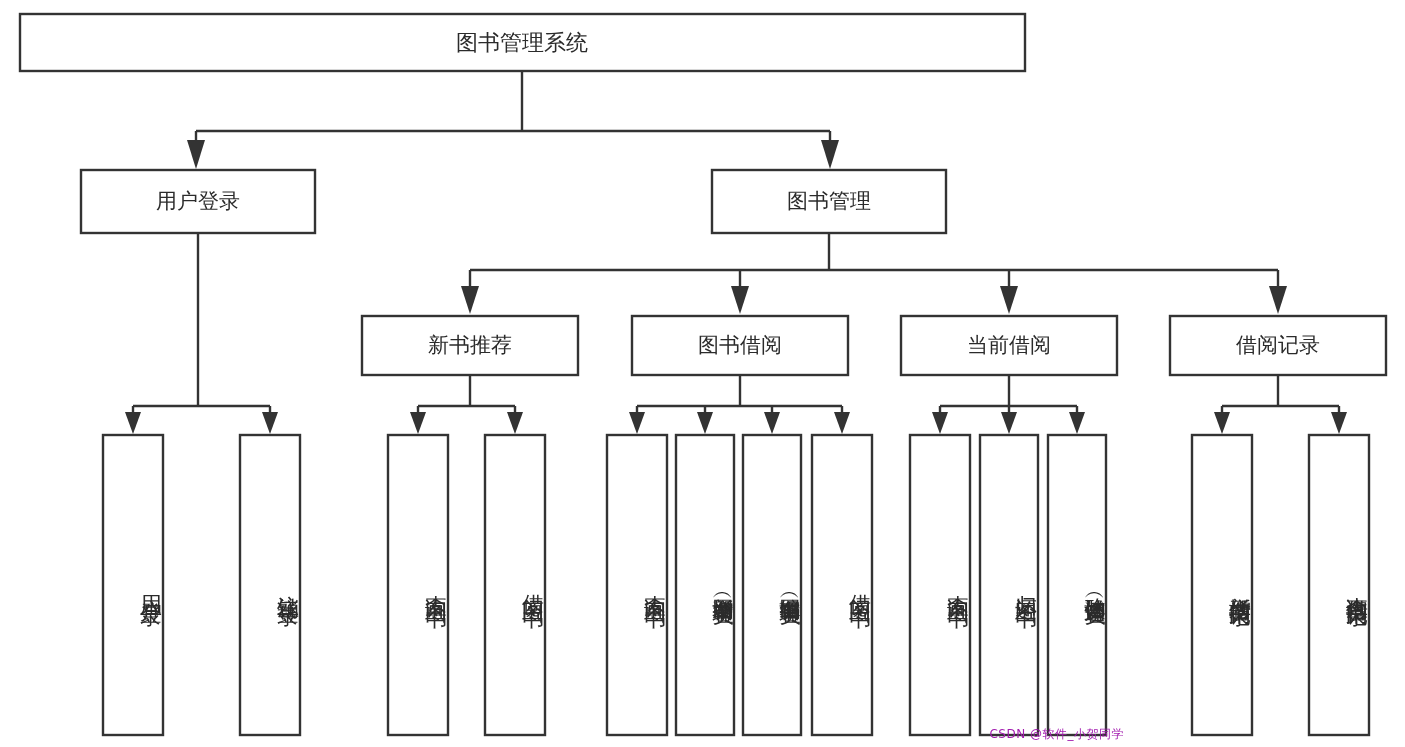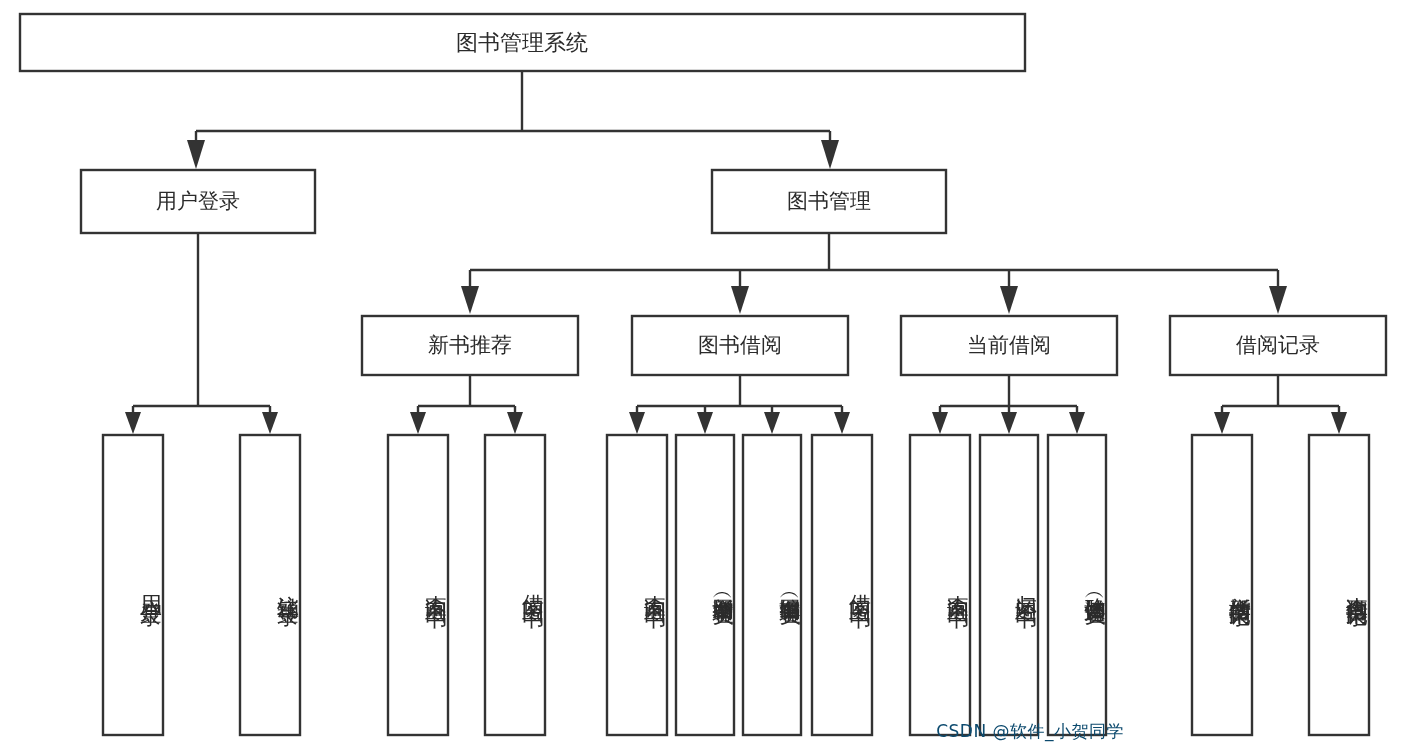--- a/index.html
+++ b/index.html
@@ -68,22 +68,22 @@
     pointer-events: none;
     display: flex;
     align-items: flex-start;
     justify-content: center;
   }
   .watermark {
     position: absolute;
     right: 8px;
     bottom: 4px;
     font-family: "DejaVu Sans", "Liberation Sans", sans-serif;
-    font-size: 17px;
-    color: #0c4a6e;
+    font-size: 12px;
+    color: #a21caf;
     letter-spacing: 0.5px;
     white-space: nowrap;
   }
 </style>
 </head>
 <body>
 
 <div id="diagram-root">
 
   <svg id="tree-svg" viewBox="0 0 1405 747" xmlns="http://www.w3.org/2000/svg">

